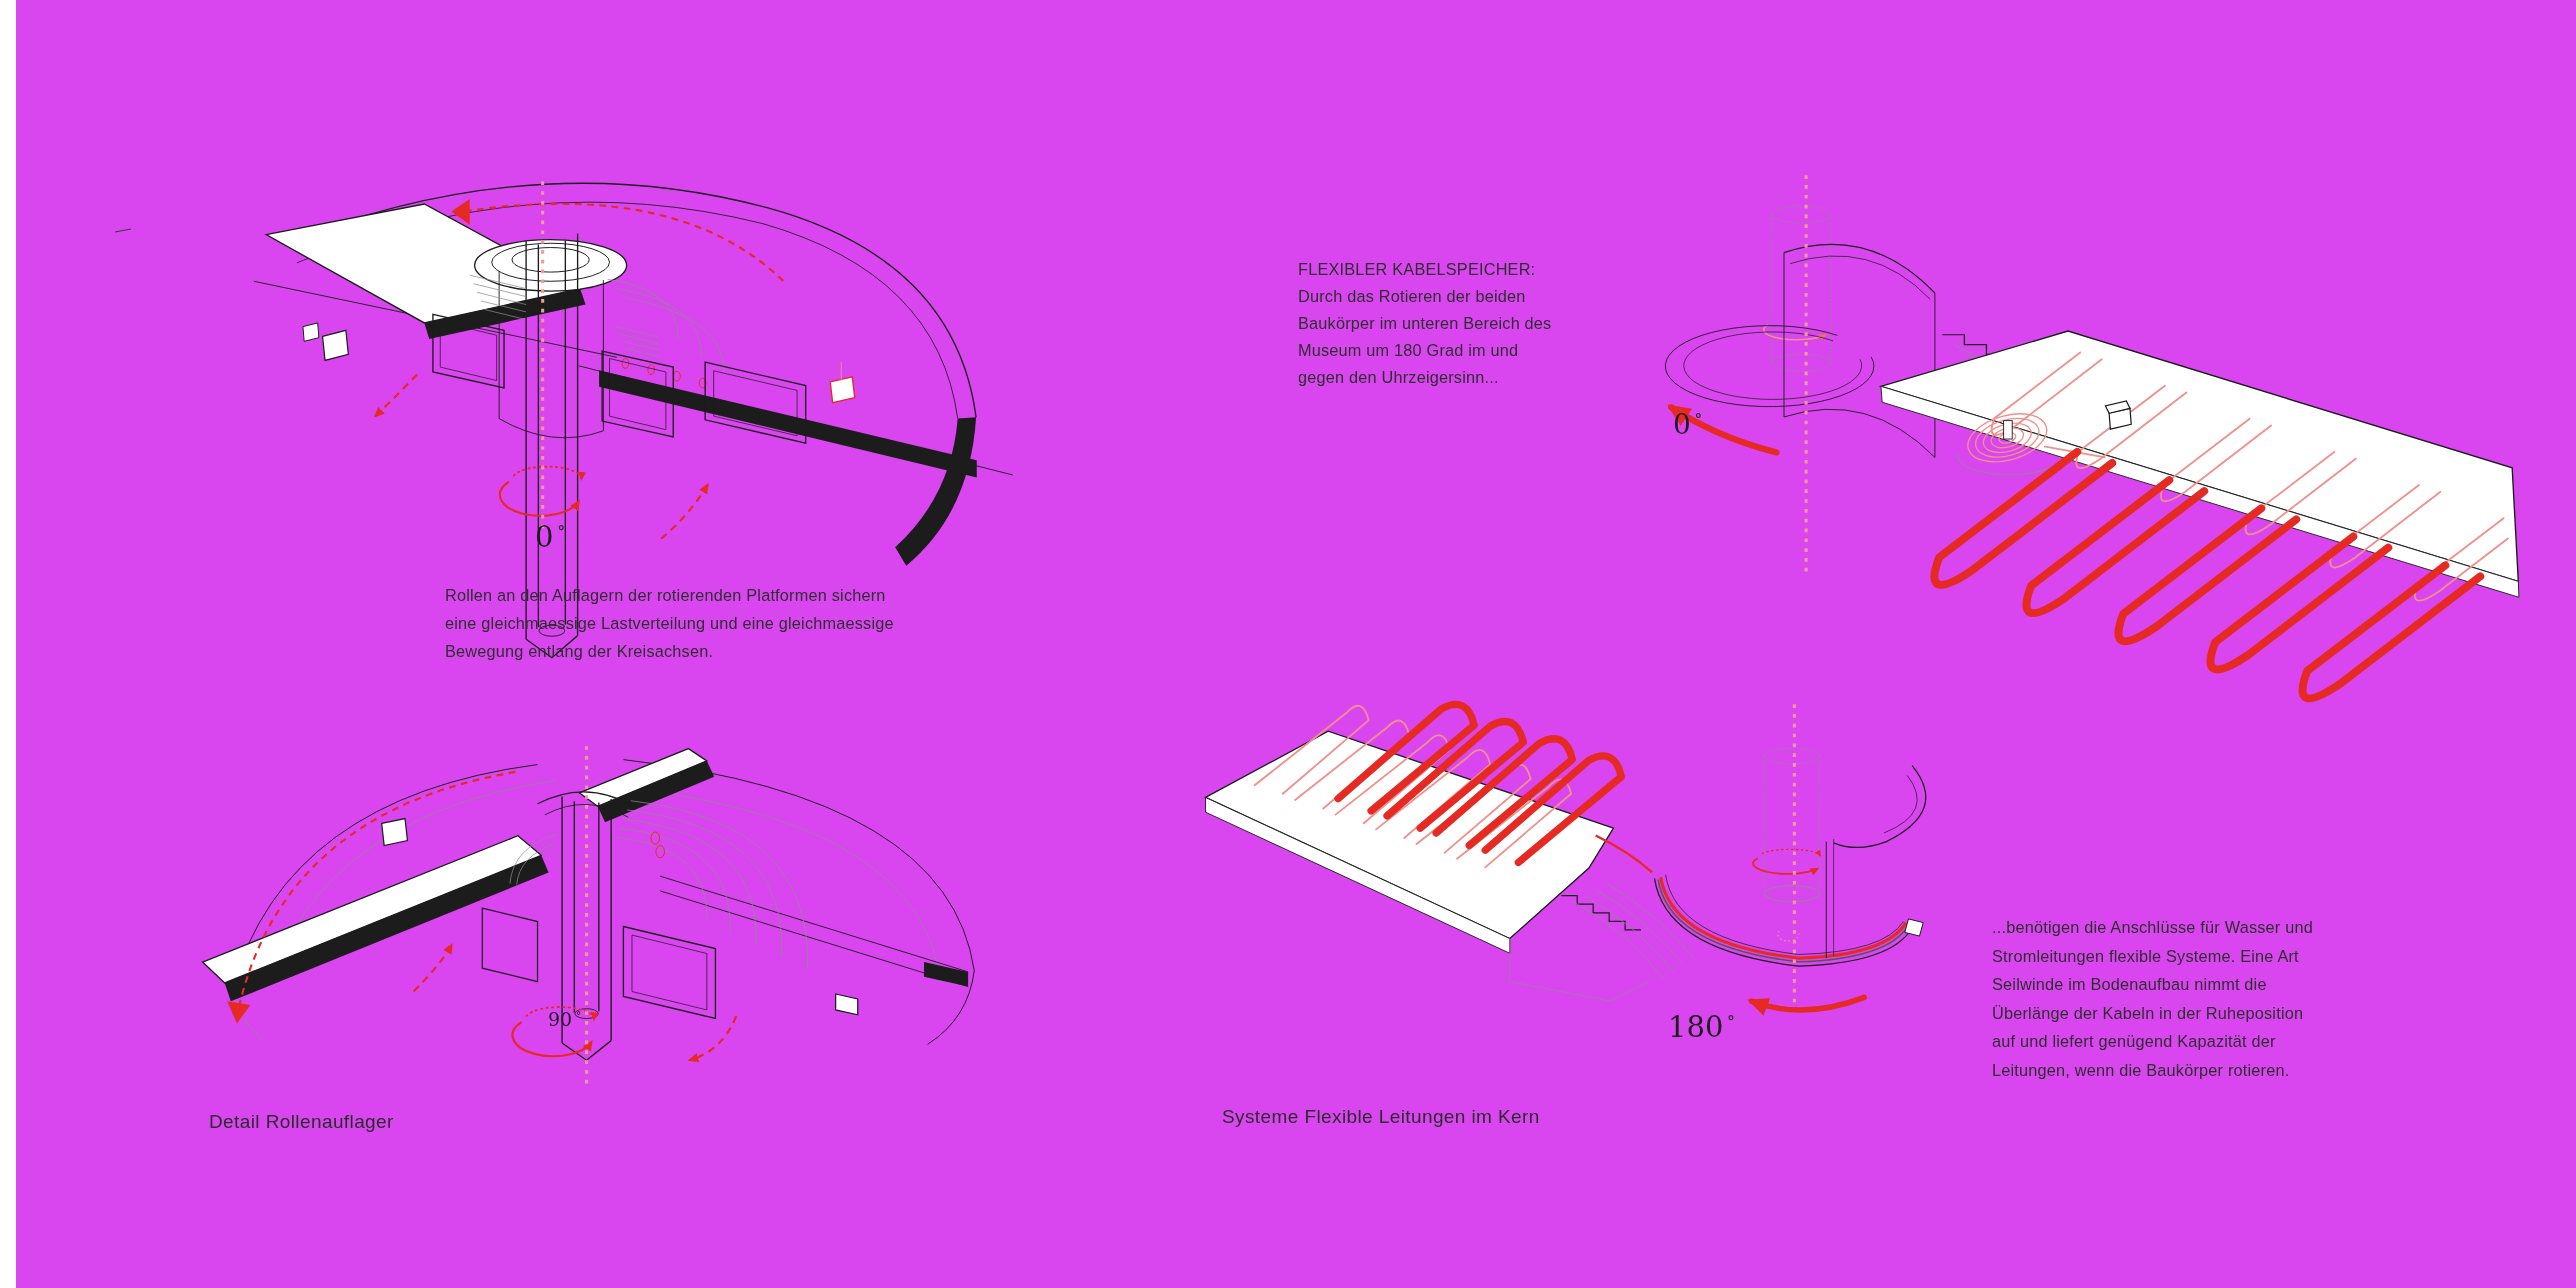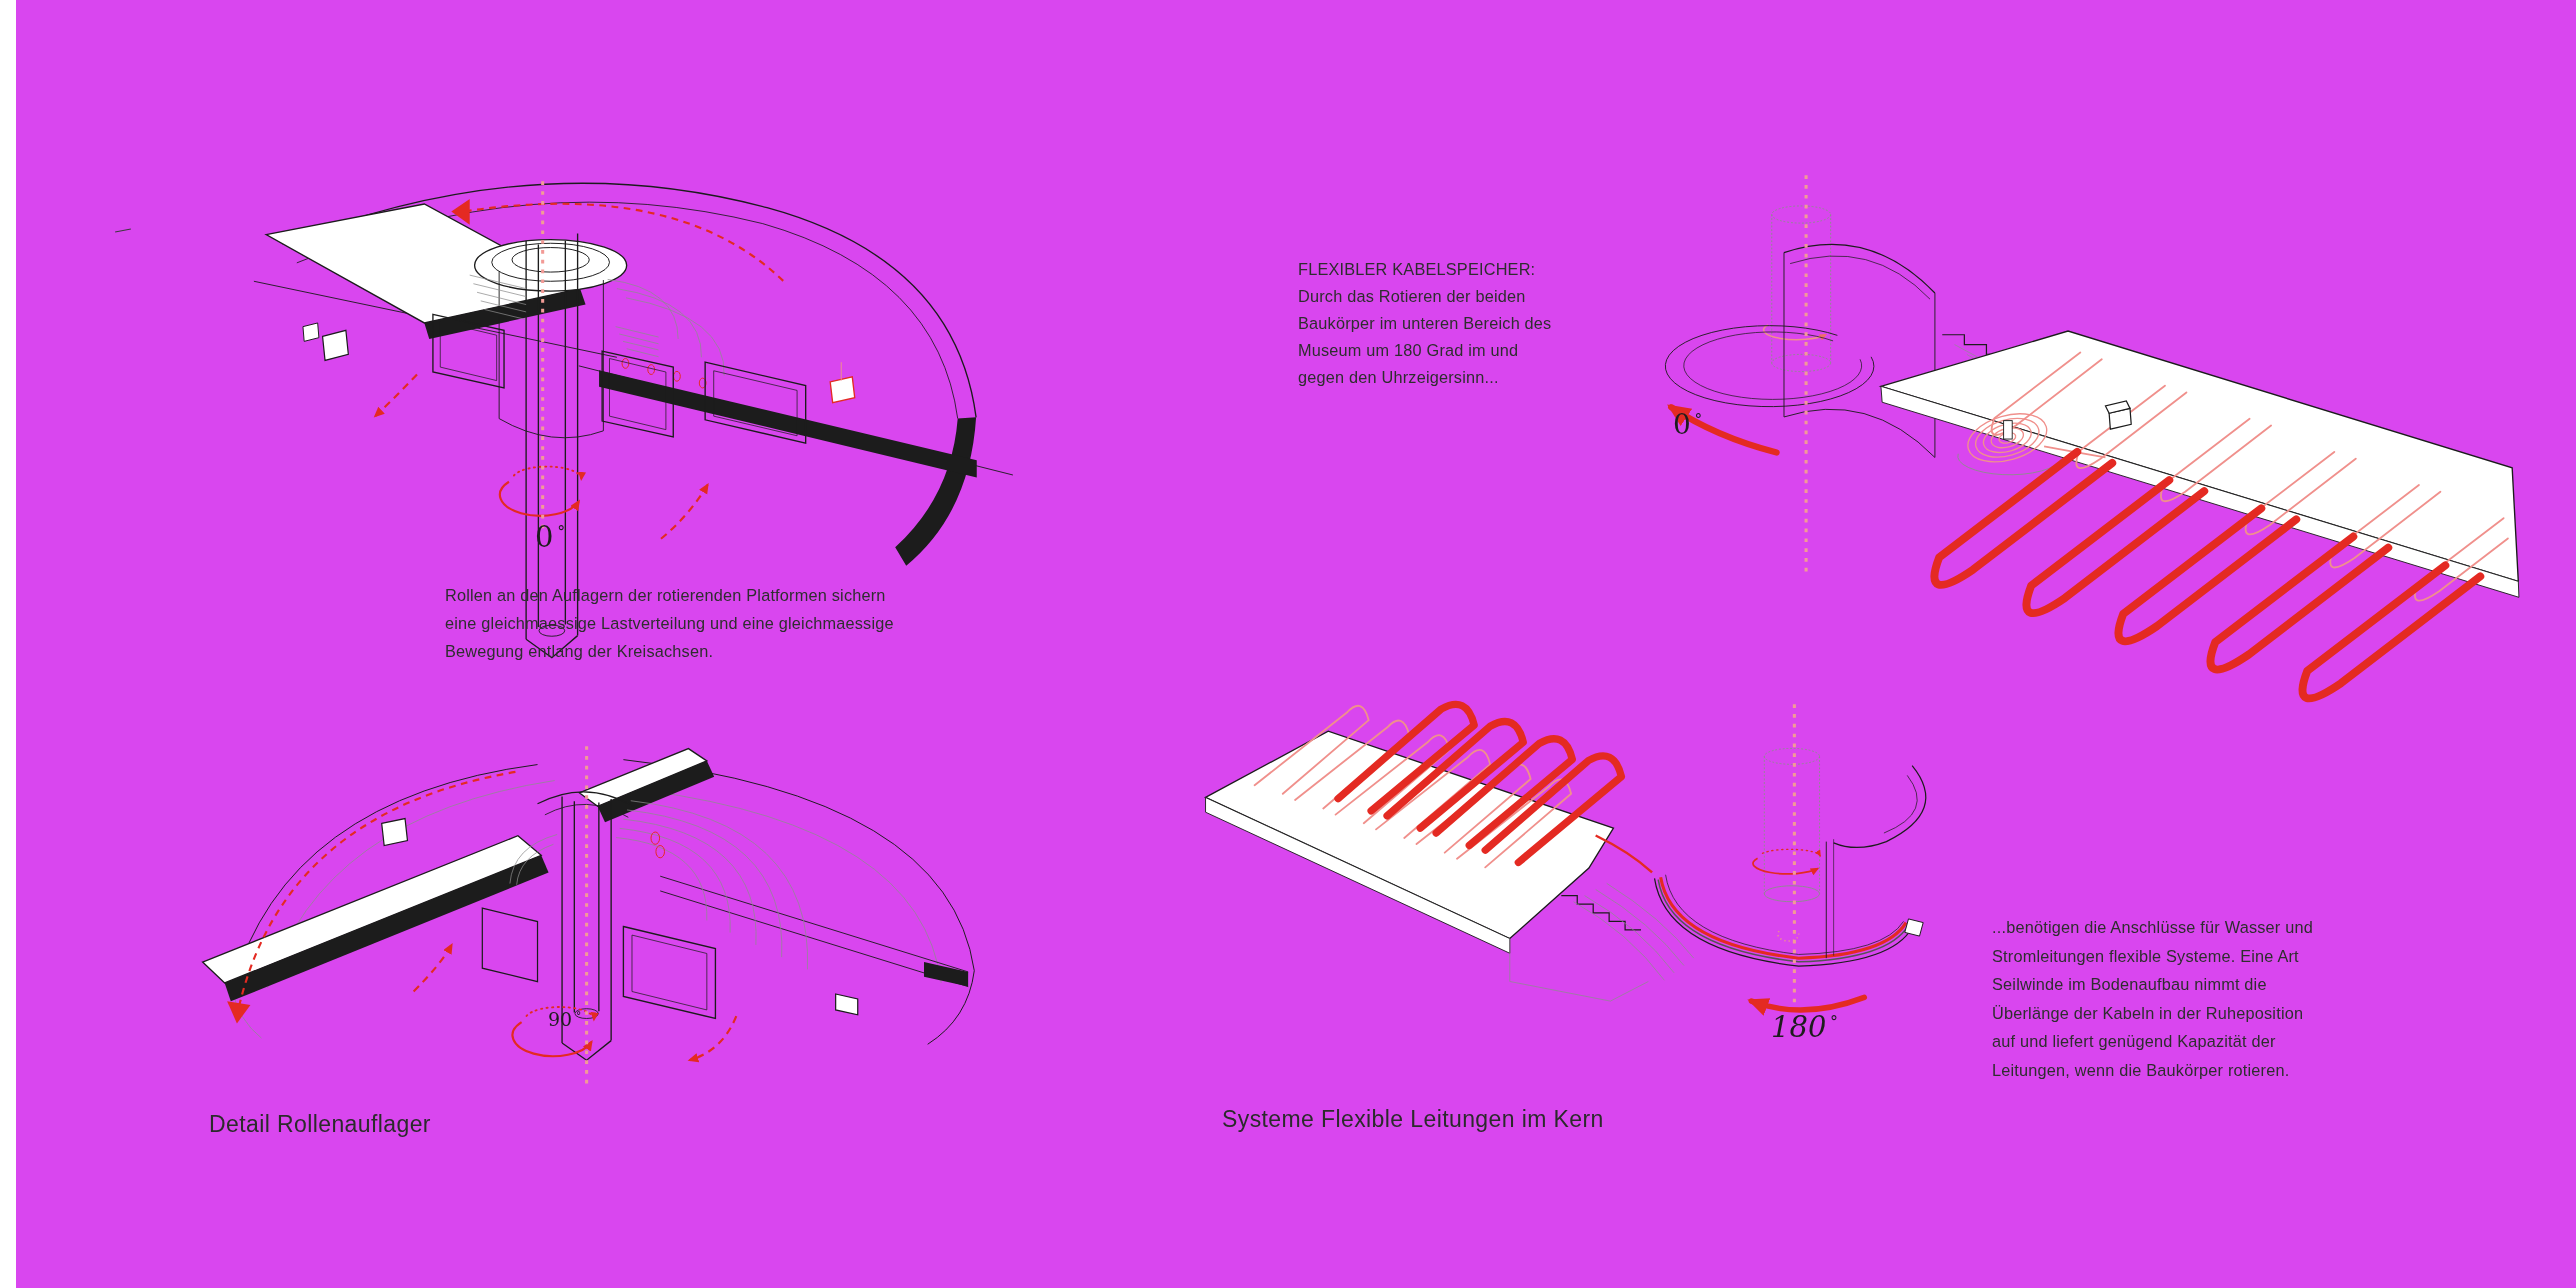--- a/index.html
+++ b/index.html
@@ -1,21 +1,21 @@
 <!DOCTYPE html>
 <html style="font-size:9.8px"><head>
 <meta charset="utf-8">
 <style>
   html,body{margin:0;padding:0;background:#ffffff;}
   .page{position:relative;width:2576px;height:1288px;background:#d946ef;overflow:hidden;
         font-family:"Liberation Sans", sans-serif;color:#2a2a2a;margin-left:16px;}
   .diagram{position:absolute;z-index:1;}
   .textblock{position:absolute;z-index:5;font-size:16.3px;line-height:27px;
              letter-spacing:0.2px;white-space:pre-line;color:#2e2e2e;}
-  .caption{position:absolute;z-index:5;font-size:23px;letter-spacing:0.4px;color:#2b2b2b;}
+  .caption{position:absolute;z-index:5;font-size:19px;letter-spacing:0.4px;color:#2b2b2b;}
   .deg-label{position:absolute;z-index:5;font-family:"DejaVu Serif", serif;font-size:29px;color:#1d1d1d;}
   .deg-label .deg-sym{font-size:55%;position:relative;top:-0.62em;margin-left:3.7px;}
   .stray-mark{position:absolute;z-index:2;width:16px;height:0;border-top:1.5px solid #3a3a3a;
               transform:rotate(-10deg);}
   svg{display:block;}
   .ink{stroke:#1c1c1c;fill:none;}
   .gray{stroke:#8d8d8d;fill:none;}
   .red{stroke:#e42a22;fill:none;}
   .pale{stroke:#f0908c;fill:none;}
   .axis{stroke:#f29b96;stroke-width:5;stroke-dasharray:6 10;fill:none;}
@@ -330,18 +330,18 @@
 
   <div class="deg-label" style="left:519px;top:520px;">
     <span>0</span><span class="deg-sym">°</span>
   </div>
   <div class="deg-label" style="left:532px;top:1008px;font-size:19px;">
     <span>90</span><span class="deg-sym">°</span>
   </div>
   <div class="deg-label" style="left:1657px;top:408px;font-size:28px;">
     <span>0</span><span class="deg-sym">°</span>
   </div>
-  <div class="deg-label" style="left:1755px;top:1010px;font-style:italic;">
+  <div class="deg-label" style="left:1652px;top:1010px;">
     <span>180</span><span class="deg-sym">°</span>
   </div>
 
 </div>
 
 
 </body></html>

